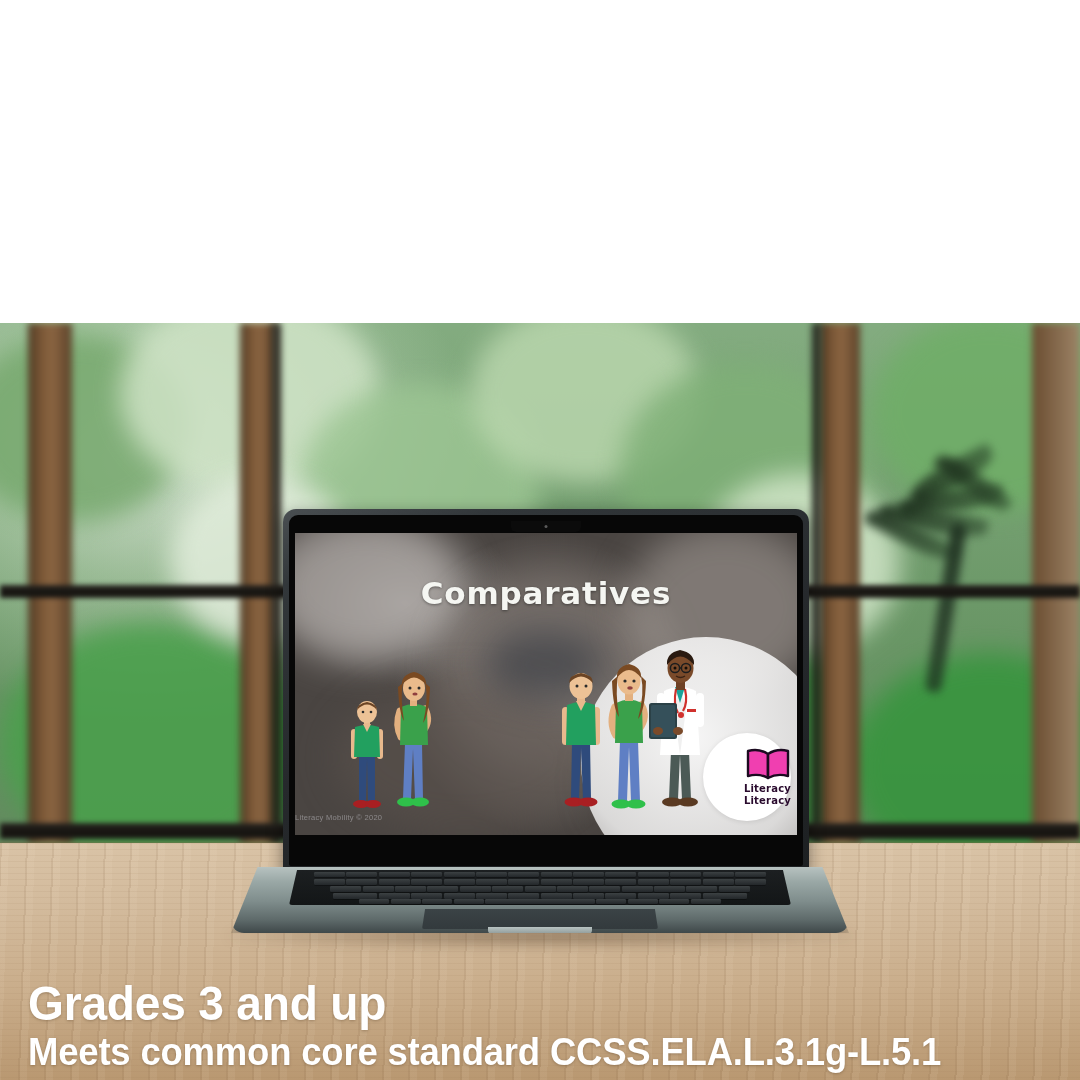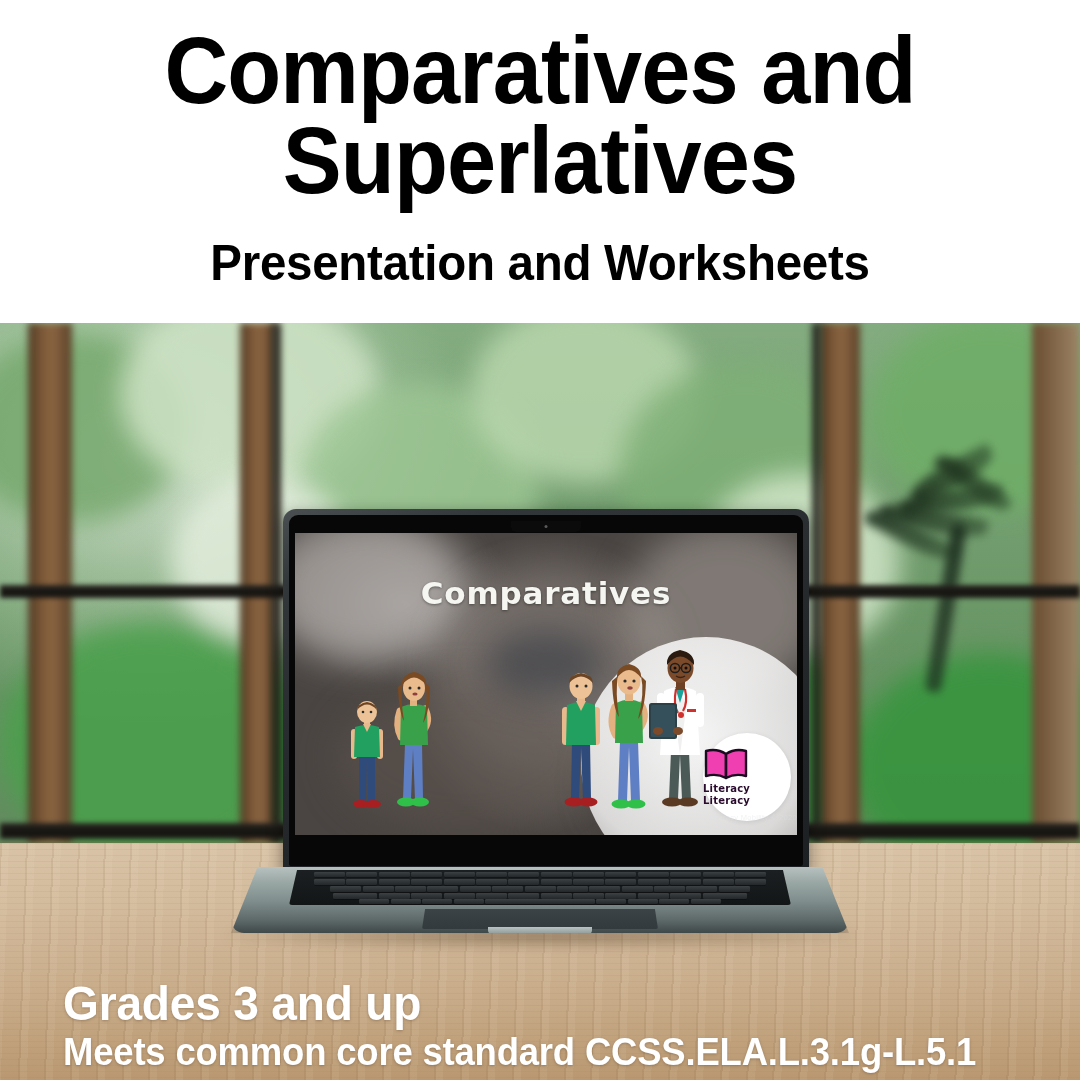--- a/index.html
+++ b/index.html
@@ -177,21 +177,21 @@
     color:#f5f6f2;
     font-family:"DejaVu Sans","Liberation Sans",sans-serif;
     font-weight:600;
     font-size:31px;
     line-height:37px;
     letter-spacing:0.8px;
     text-shadow:0 1px 3px rgba(0,0,0,0.4);
   }
   #slide-copyright {
     position:absolute; left:0; bottom:13px; width:100%;
-    text-align:right;
+    text-align:left;
     color:rgba(225,225,230,0.42);
     font-family:"Liberation Sans",sans-serif;
     font-size:7.5px;
     letter-spacing:0.3px;
   }
 
   
   #halo {
     position:absolute; right:-34px; bottom:-52px;
     width:250px; height:250px;
@@ -199,21 +199,21 @@
     background:radial-gradient(circle at 45% 40%, rgba(255,255,255,0.95) 0%, rgba(250,250,250,0.82) 58%, rgba(245,245,245,0.55) 85%, rgba(245,245,245,0) 100%);
   }
 
   
   #logo-badge {
     position:absolute; right:6px; bottom:14px;
     width:88px; height:88px;
     border-radius:50%;
     background:#ffffff;
     display:flex; flex-direction:column;
-    align-items:flex-start; justify-content:center;
+    align-items:flex-end; justify-content:center;
     box-shadow:0 1px 5px rgba(0,0,0,0.10);
   }
   #logo-book { width:46px; height:32px; margin-bottom:3px; }
   #logo-text {
     text-align:center;
     color:#2a0b2e;
     font-family:"DejaVu Sans","Liberation Sans",sans-serif;
     font-weight:bold;
     font-size:10px;
     line-height:11.5px;
@@ -272,21 +272,20 @@
     filter:blur(6px);
     z-index:15;
   }
 
   
   #footer {
     position:absolute; left:0; bottom:0;
     width:1040px;
     z-index:50;
     padding:0 0 6px 28px;
-    margin-left:35px;
   }
   #grades {
     color:#ffffff;
     font-family:"Liberation Sans Narrow","Liberation Sans",sans-serif;
     font-weight:bold;
     font-size:48px;
     line-height:52px;
     letter-spacing:-0.2px;
     transform:scaleX(0.96);
     transform-origin:left center;
@@ -302,25 +301,20 @@
     transform:scaleX(0.96);
     transform-origin:left center;
     text-shadow:0 1px 3px rgba(80,58,35,0.35);
   }
 </style>
 </head>
 <body>
 
 <div id="canvas">
 
-  <div id="header">
-    <div id="title-line1">Comparatives and</div>
-    <div id="title-line2">Superlatives</div>
-    <div id="subtitle">Presentation and Worksheets</div>
-  </div>
 
   <div id="photo">
 
     <div id="scene"></div>
 
     <div class="leaf" style="left:-40px;  top:10px;  width:230px; height:190px; background:#76a86d;"></div>
     <div class="leaf" style="left:120px;  top:-30px; width:260px; height:200px; background:#cfe3c6;"></div>
     <div class="leaf" style="left:300px;  top:60px;  width:240px; height:210px; background:#9cc593;"></div>
     <div class="leaf" style="left:470px;  top:-20px; width:230px; height:180px; background:#b9d6ad;"></div>
     <div class="leaf" style="left:620px;  top:40px;  width:250px; height:220px; background:#7fb077;"></div>

